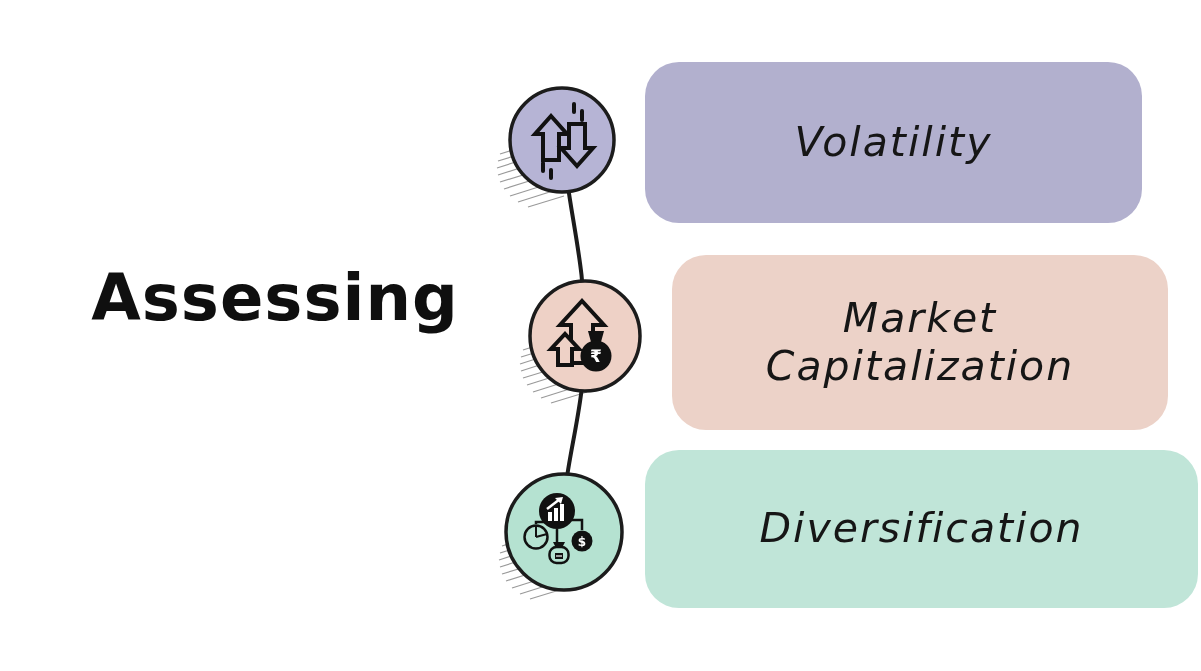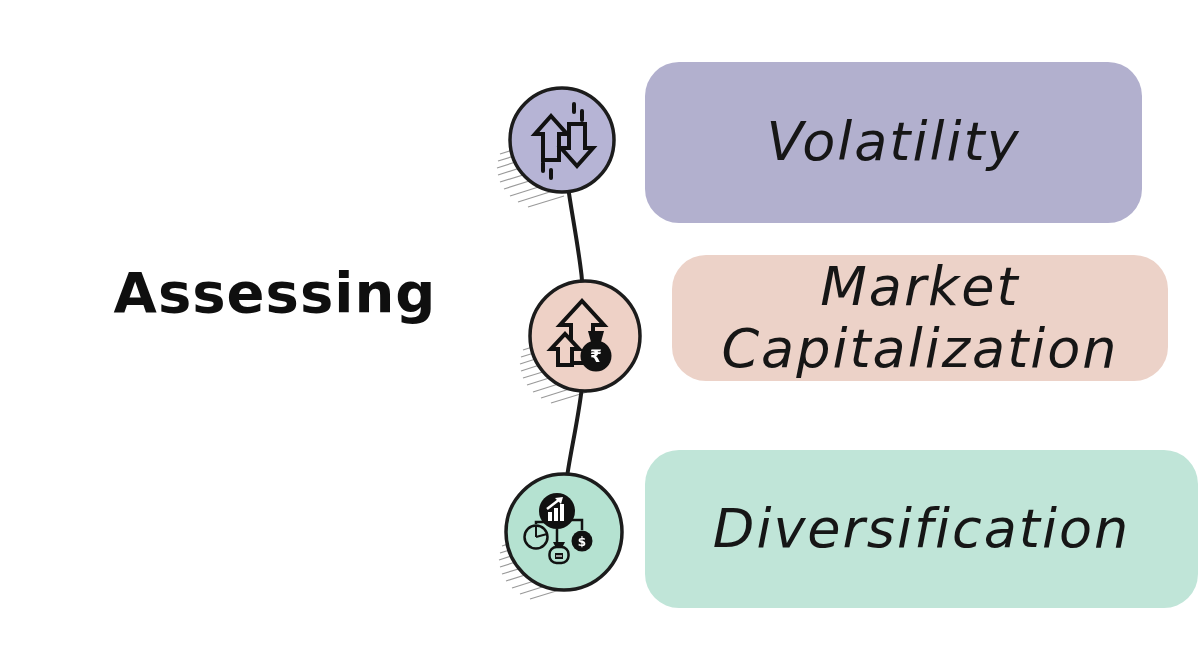--- a/index.html
+++ b/index.html
@@ -7,41 +7,41 @@
     position:relative;
     width:1201px;height:671px;
     background:#ffffff;
     overflow:hidden;
     font-family:"DejaVu Sans","Liberation Sans",sans-serif;
   }
   .title{
     position:absolute;left:55px;top:258px;width:440px;
     text-align:center;
     font-weight:700;
-    font-size:56px;
+    font-size:64px;
     line-height:1.25;
     letter-spacing:1px;
     color:#0f0f0f;
   }
   .diagram{position:absolute;left:0;top:0;width:1201px;height:671px;pointer-events:none;}
   .card{
     position:absolute;
     border-radius:34px;
     display:flex;align-items:center;justify-content:center;
   }
   .card-label{
     font-style:italic;
-    font-size:54px;
+    font-size:41px;
     letter-spacing:2px;
     color:#161616;
     text-align:center;
     line-height:1.15;
   }
   .card1{left:645px;top:62px;width:497px;height:161px;}
-  .card2{left:672px;top:255px;width:496px;height:126px;}
+  .card2{left:672px;top:255px;width:496px;height:175px;}
   .card2 .card-label{max-width:450px;}
   .card3{left:645px;top:450px;width:553px;height:158px;}
 </style>
 </head>
 <body>
 
 <div class="canvas">
 
   <div class="title">
     <div>Assessing</div>

